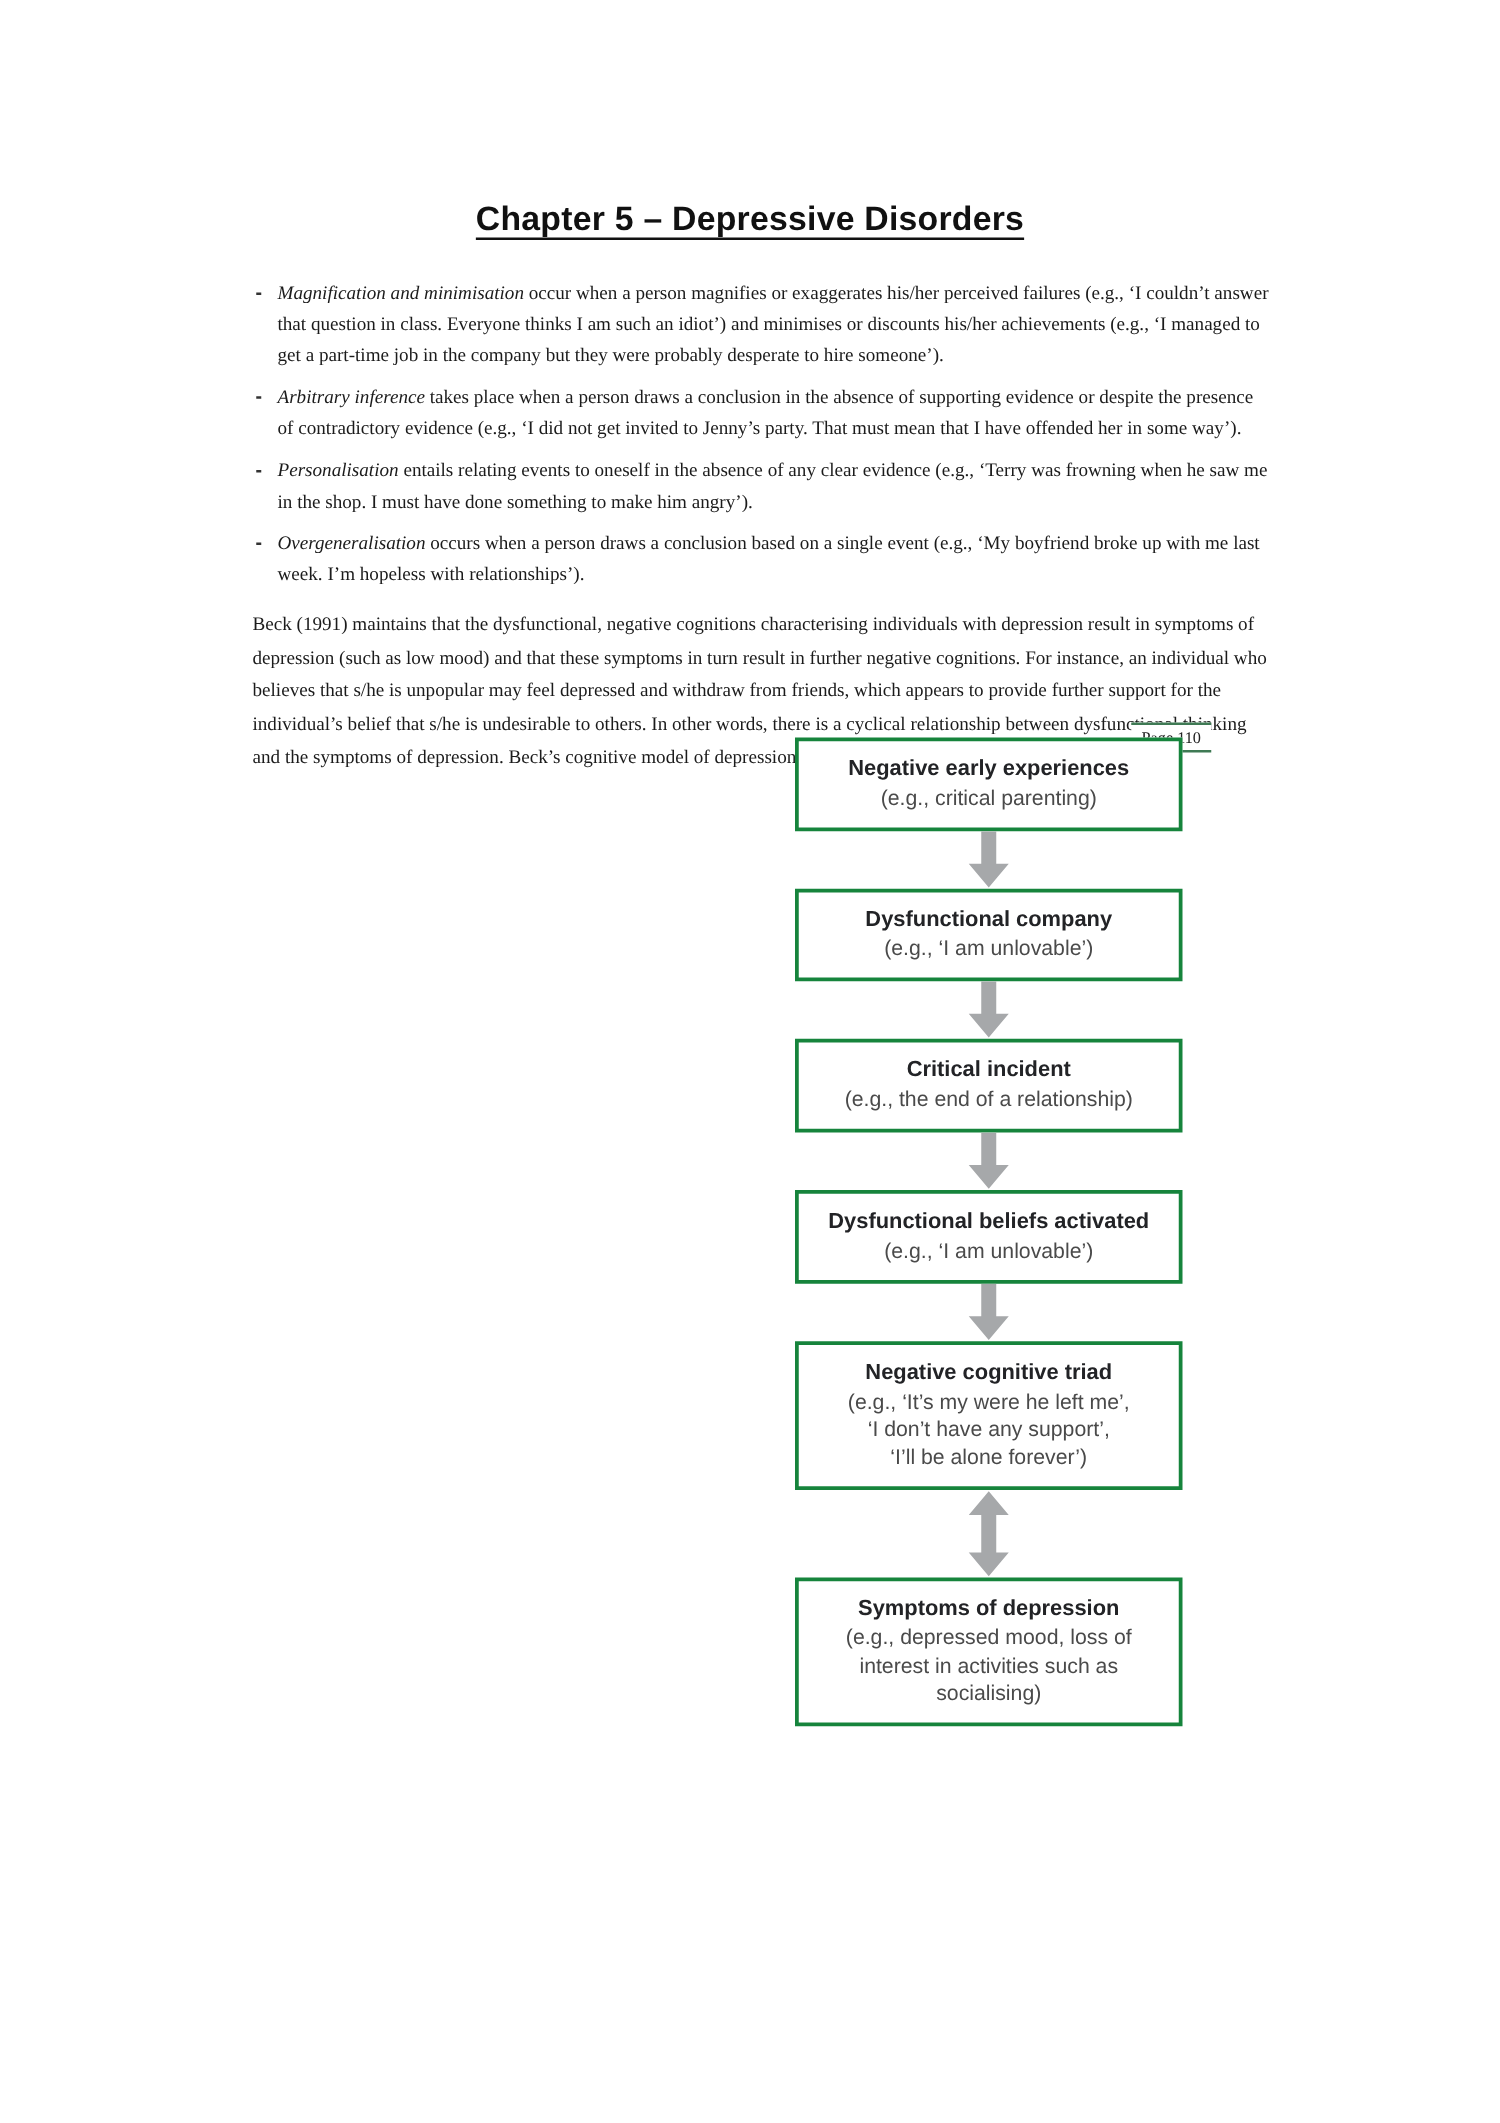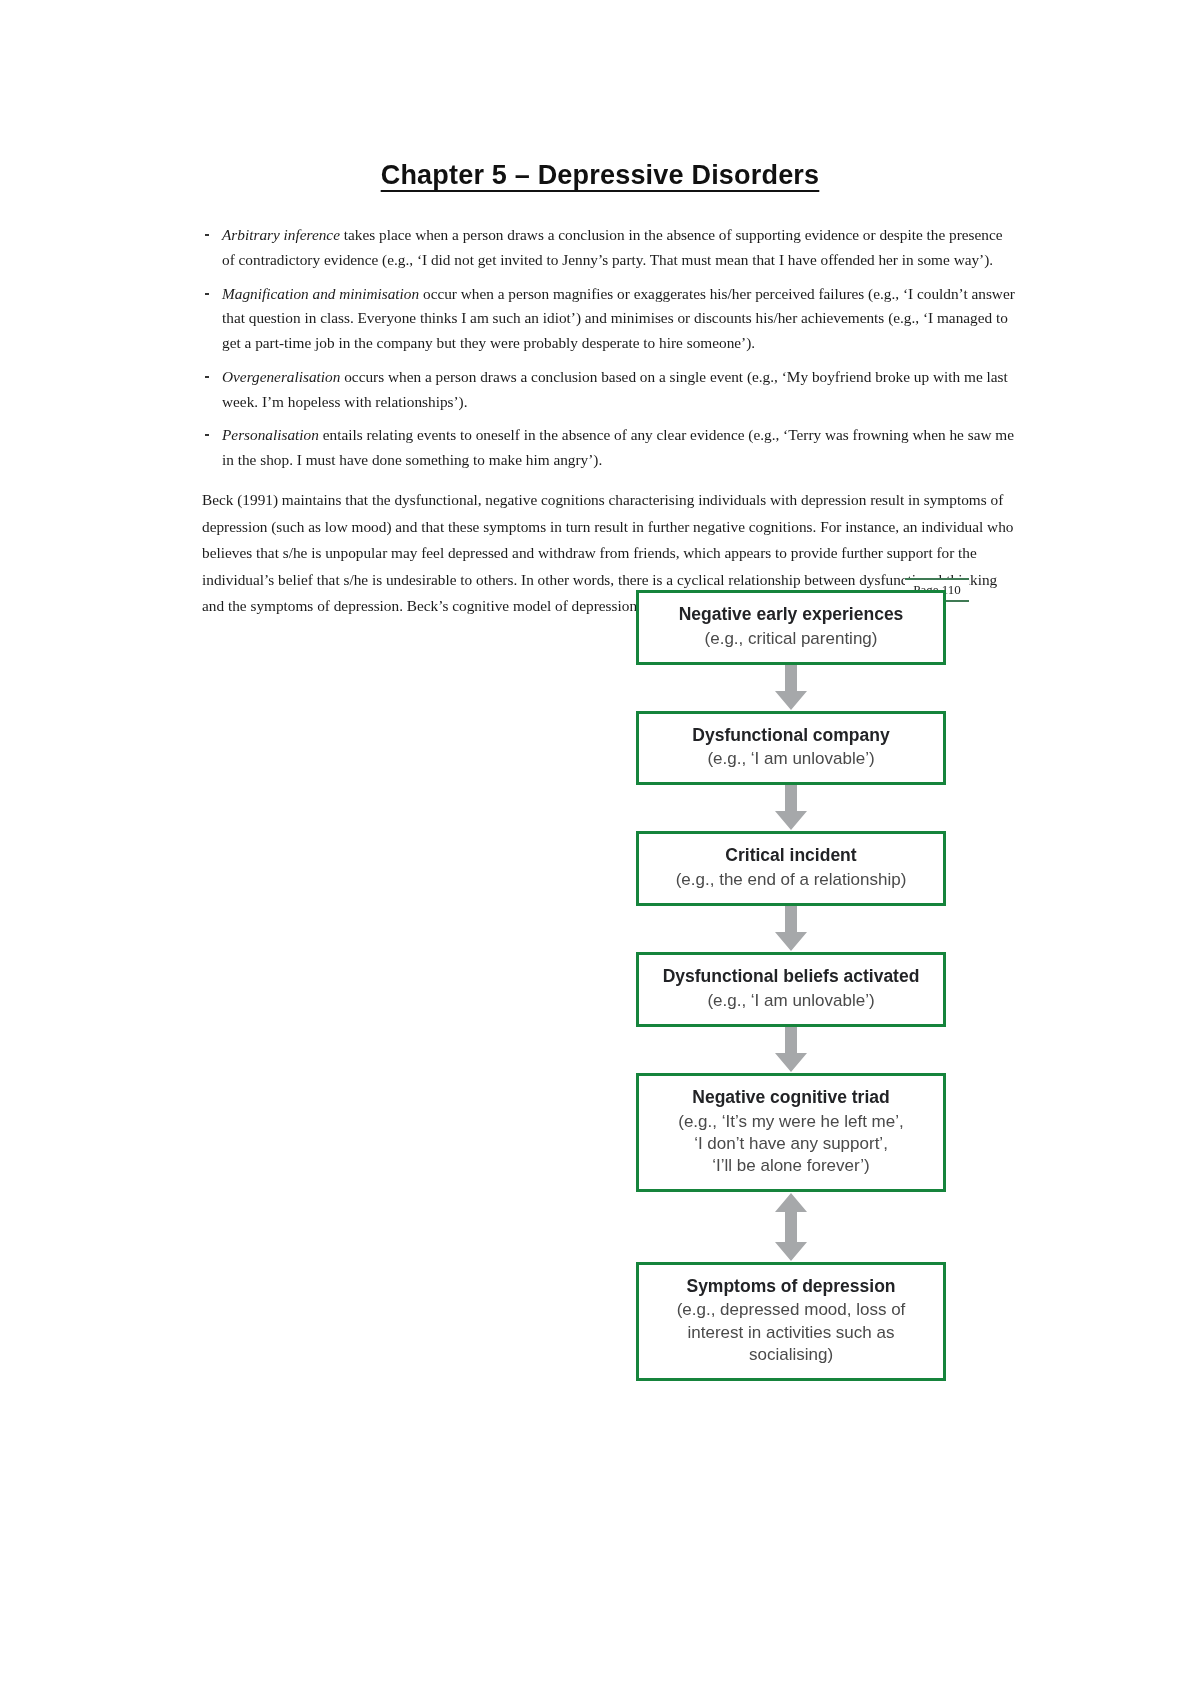--- a/index.html
+++ b/index.html
@@ -199,31 +199,31 @@
 </head>
 <body>
 
 <div class="page">
 
   <h1 class="chapter-title">Chapter 5 – Depressive Disorders</h1>
 
   <div class="text-block">
     <ul class="bullets">
       <li>
+        <i>Magnification and minimisation</i><span> occur when a person magnifies or exaggerates his/her perceived failures (e.g., ‘I couldn’t answer that question in class. Everyone thinks I am such an idiot’) and minimises or discounts his/her achievements (e.g., ‘I managed to get a part-time job in the company but they were probably desperate to hire someone’).</span>
+      </li>
+      <li>
         <i>Arbitrary inference</i><span> takes place when a person draws a conclusion in the absence of supporting evidence or despite the presence of contradictory evidence (e.g., ‘I did not get invited to Jenny’s party. That must mean that I have offended her in some way’).</span>
       </li>
       <li>
-        <i>Magnification and minimisation</i><span> occur when a person magnifies or exaggerates his/her perceived failures (e.g., ‘I couldn’t answer that question in class. Everyone thinks I am such an idiot’) and minimises or discounts his/her achievements (e.g., ‘I managed to get a part-time job in the company but they were probably desperate to hire someone’).</span>
+        <i>Personalisation</i><span> entails relating events to oneself in the absence of any clear evidence (e.g., ‘Terry was frowning when he saw me in the shop. I must have done something to make him angry’).</span>
       </li>
       <li>
         <i>Overgeneralisation</i><span> occurs when a person draws a conclusion based on a single event (e.g., ‘My boyfriend broke up with me last week. I’m hopeless with relationships’).</span>
       </li>
-      <li>
-        <i>Personalisation</i><span> entails relating events to oneself in the absence of any clear evidence (e.g., ‘Terry was frowning when he saw me in the shop. I must have done something to make him angry’).</span>
-      </li>
     </ul>
 
     <p class="para"><span>Beck (1991) maintains that the dysfunctional, negative cognitions characterising individuals with depression result in symptoms of depression (such as low mood) and that these symptoms in turn result in further negative cognitions. For instance, an individual who believes that s/he is unpopular may feel depressed and withdraw from friends, which appears to provide further support for the individual’s belief that s/he is undesirable to others. In other words, there is a cyclical relationship between dysfunctional thinking and the symptoms of depression. Beck’s cognitive model of depression is illustrated in </span><a class="fig-link" href="#"><span class="link-icon"></span><span>Figure 5.2</span></a><span>.</span></p>
   </div>
 
   <div class="page-tag">Page 110</div>
 
   <div class="flow">
 
     <div class="flow-box">

